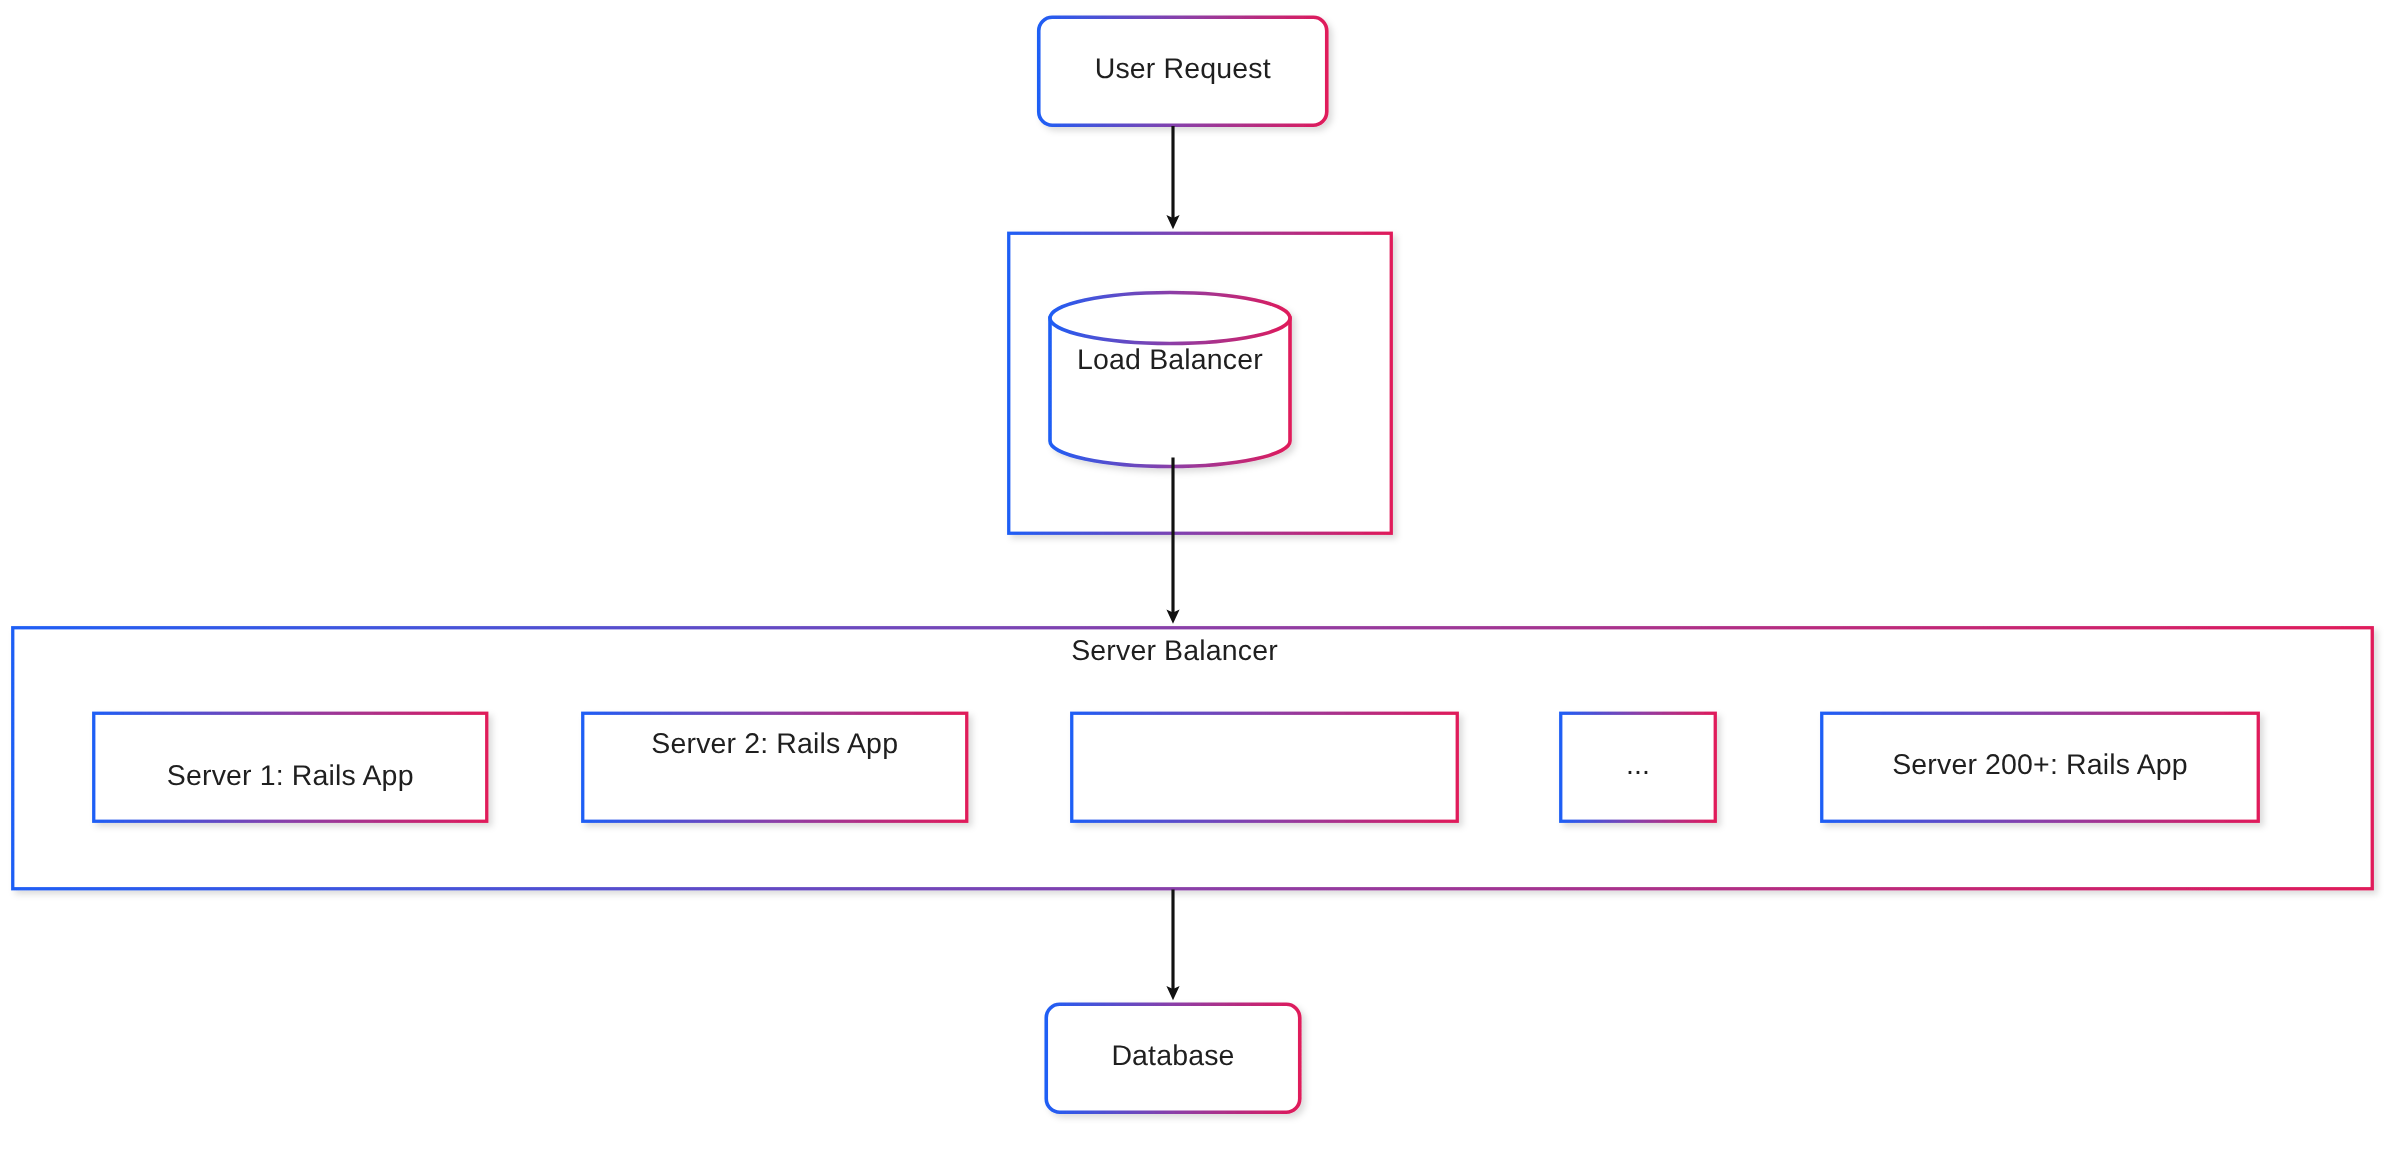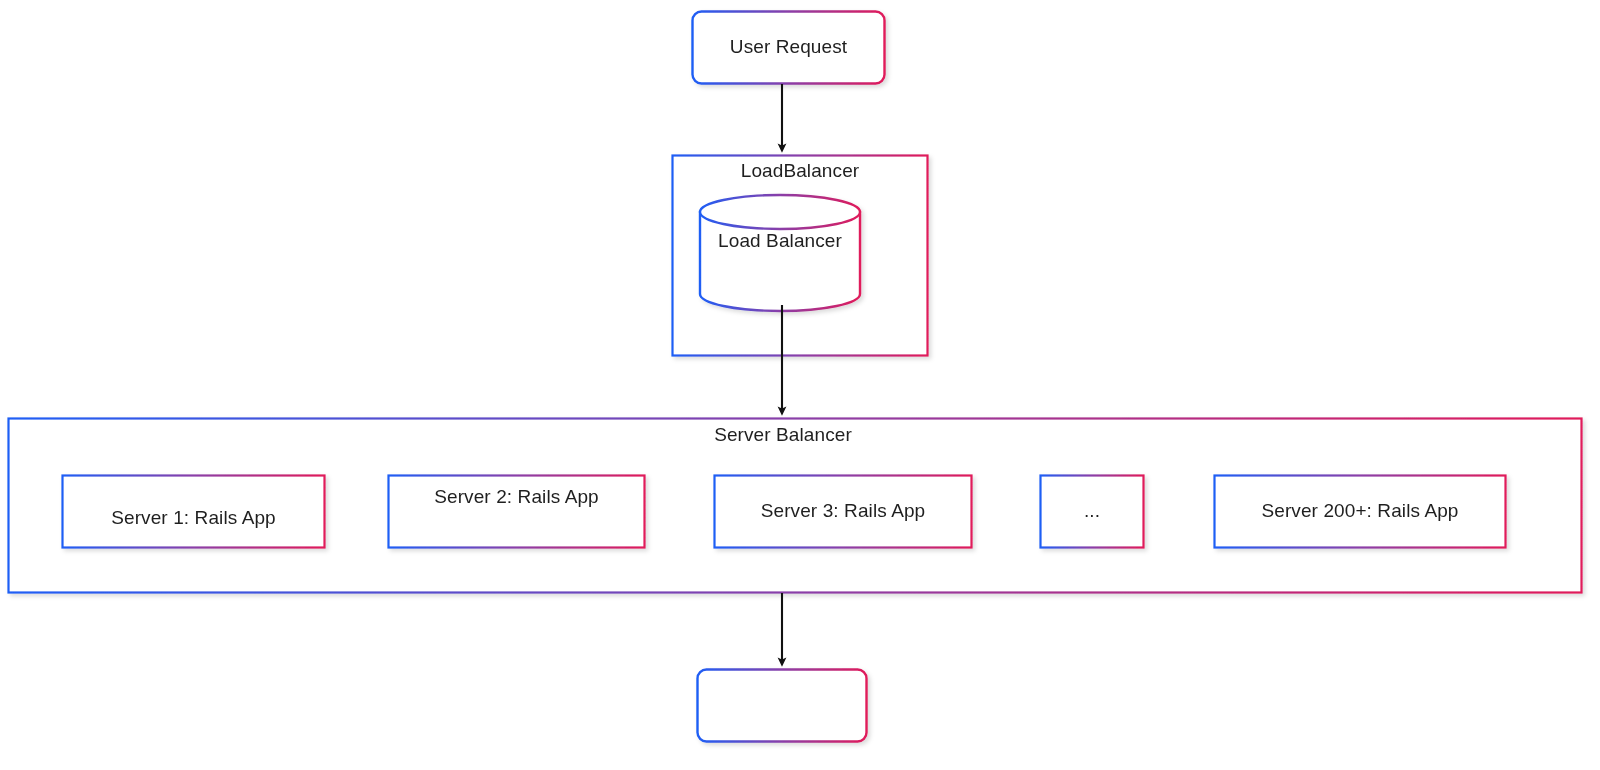--- a/index.html
+++ b/index.html
@@ -111,26 +111,25 @@
 
     <rect x="697.5" y="669.5" width="169" height="72" rx="9" ry="9" fill="#ffffff" stroke="url(#grad-h)" stroke-width="2.4" filter="url(#soft-shadow)"></rect>
 
     <line x1="782" y1="84" x2="782" y2="148" stroke="#111111" stroke-width="2.1" marker-end="url(#arrow-head)"></line>
     <line x1="782" y1="305" x2="782" y2="411" stroke="#111111" stroke-width="2.1" marker-end="url(#arrow-head)"></line>
     <line x1="782" y1="593" x2="782" y2="662" stroke="#111111" stroke-width="2.1" marker-end="url(#arrow-head)"></line>
   </svg>
 
   <div class="node-label lbl-user-request">User Request</div>
 
-  <div class="subgraph-title lbl-loadbalancer-t">LoadBalancer</div>
 
   <div class="node-label lbl-load-balancer">Load Balancer</div>
 
   <div class="subgraph-title lbl-cluster-title">Server Balancer</div>
 
   <div class="node-label lbl-server1">Server 1: Rails App</div>
   <div class="node-label lbl-server2">Server 2: Rails App</div>
-  <div class="node-label lbl-server3">Server 3: Rails App</div>
   <div class="node-label lbl-ellipsis">...</div>
   <div class="node-label lbl-server300">Server 200+: Rails App</div>
 
+  <div class="node-label lbl-database">Database</div>
 
 </div>
 
 </body></html>

